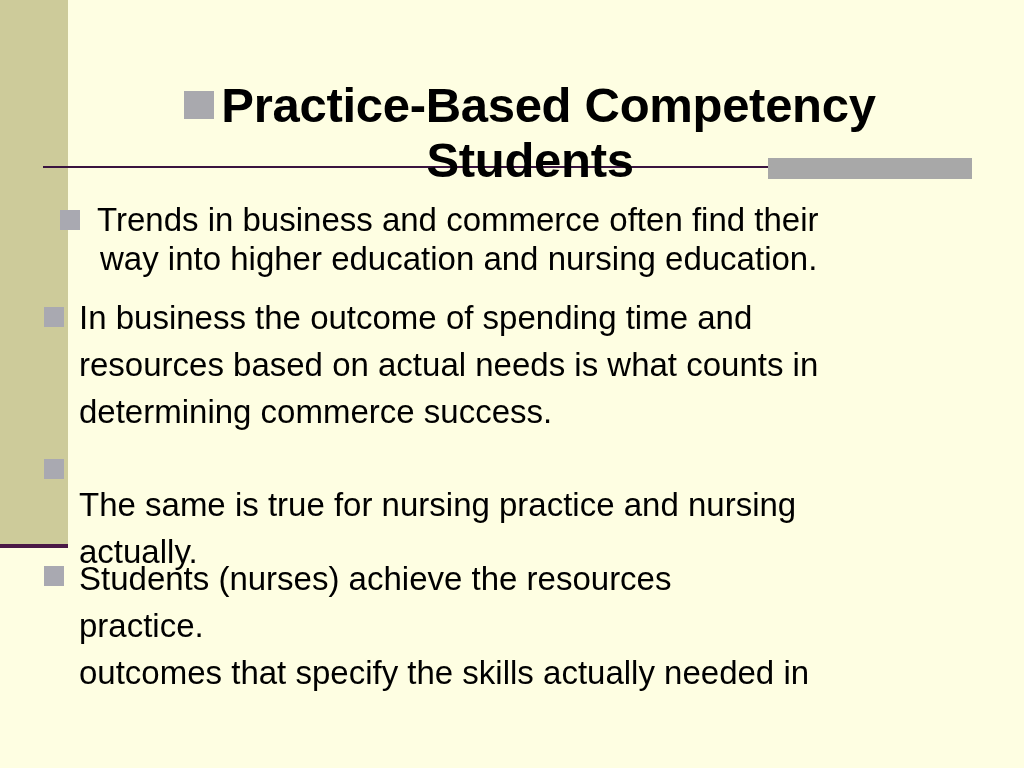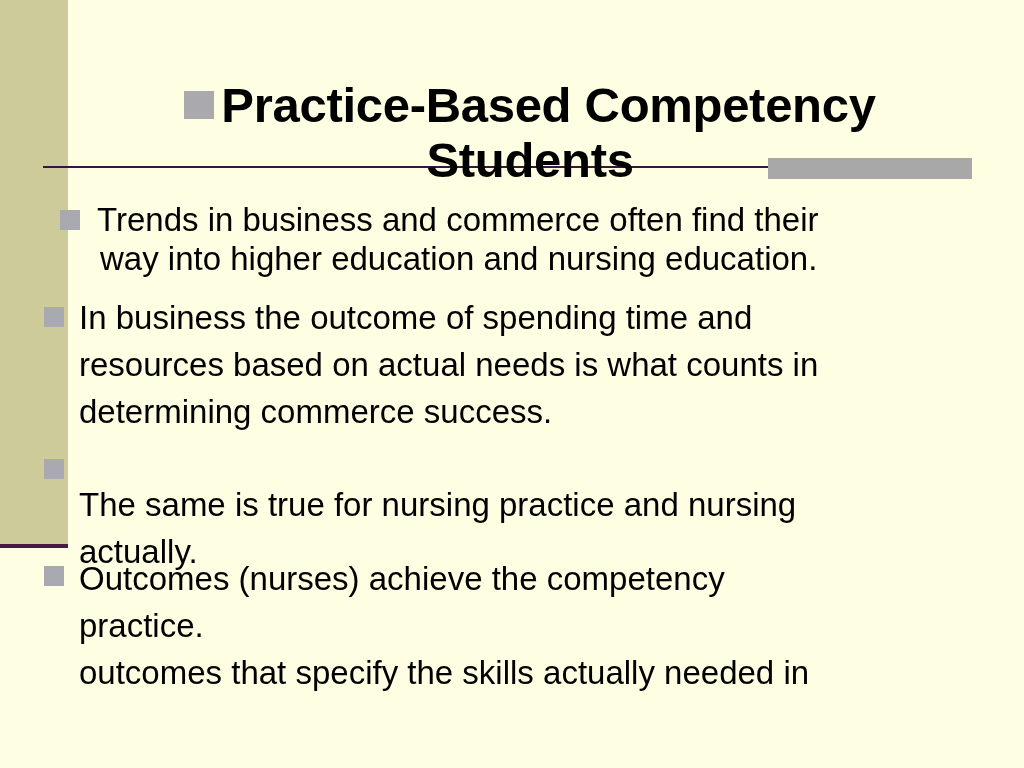--- a/index.html
+++ b/index.html
@@ -128,17 +128,17 @@
   <span class="sq"></span>
   <div class="txt">
     <span class="line">The same is true for nursing practice and nursing</span>
     <span class="line">actually.</span>
   </div>
 </div>
 
 <div class="bullet b4">
   <span class="sq"></span>
   <div class="txt">
-    <span class="line">Outcomes (nurses) achieve the competency</span>
+    <span class="line">Students (nurses) achieve the resources</span>
     <span class="line">practice.</span>
     <span class="line">outcomes that specify the skills actually needed in</span>
   </div>
 </div>
 
 </body></html>

